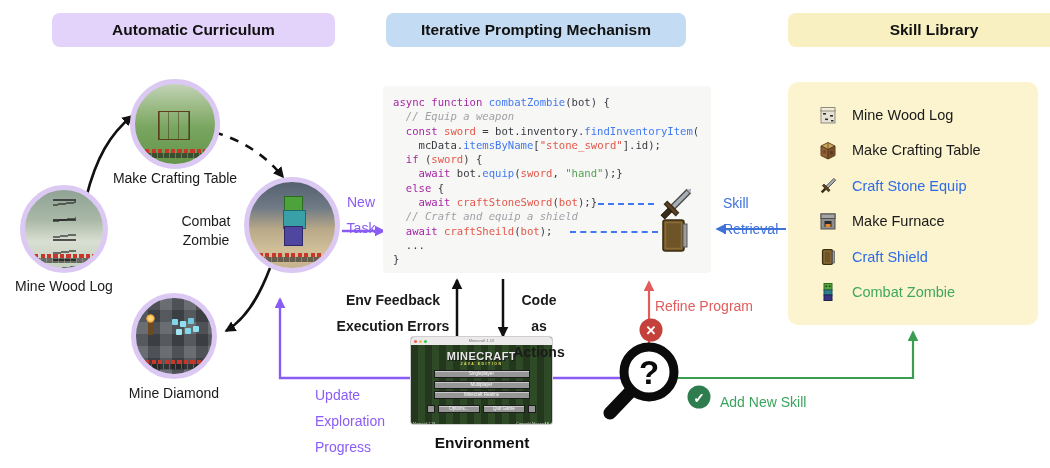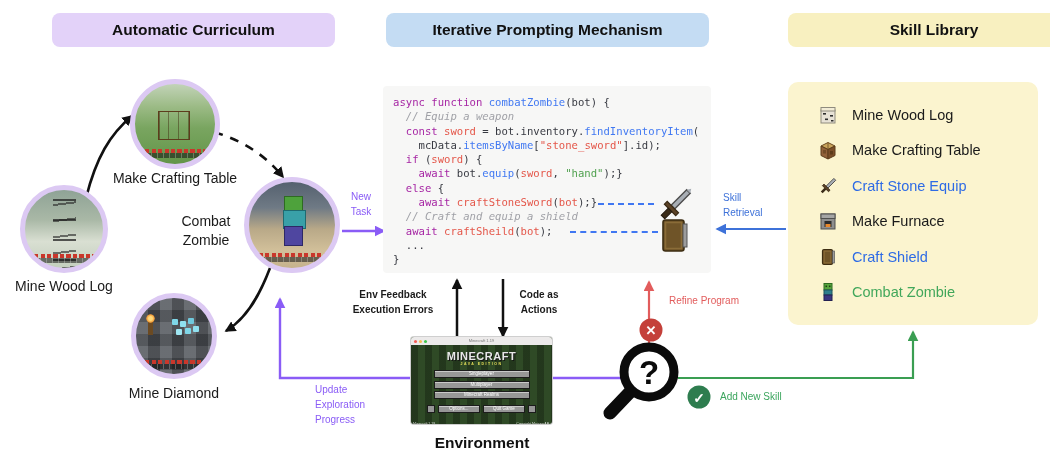--- a/index.html
+++ b/index.html
@@ -4,21 +4,21 @@
 <title>Voyager Diagram</title>
 <style>
   html,body{margin:0;padding:0;background:#fff;}
   .stage{position:relative;width:1050px;height:468px;background:#fff;overflow:hidden;
          font-family:"Liberation Sans", sans-serif;color:#1a1a1a;}
   .abs{position:absolute;}
   
   .pill{position:absolute;top:13px;height:34px;border-radius:8px;display:flex;
         align-items:center;justify-content:center;font-weight:700;font-size:15.5px;color:#111;z-index:3;}
   .pill-ac{left:52px;width:283px;background:#e3d2f9;}
-  .pill-ipm{left:386px;width:323px;background:#c4dcf3;}
+  .pill-ipm{left:386px;width:300px;background:#c4dcf3;}
   .pill-sl{left:788px;width:292px;background:#f8f0c0;}
   
   .circle{position:absolute;border:5px solid #dcc9f3;border-radius:50%;overflow:hidden;
           box-sizing:border-box;z-index:2;}
   .hb{position:absolute;left:12%;right:12%;bottom:7%;height:9px;}
   .hb .hearts{height:4px;background:repeating-linear-gradient(90deg,#c9372b 0 4px,rgba(0,0,0,0) 4px 6.5px);}
   .hb .slots{height:5px;background:rgba(20,20,20,.55);
              background-image:repeating-linear-gradient(90deg,rgba(255,255,255,.25) 0 1px,rgba(0,0,0,0) 1px 6px);}
   .scene-crafting{background:linear-gradient(180deg,#c2d3b8 0%,#9cbb86 28%,#79a560 55%,#639549 100%);}
   .ct-cube{position:absolute;left:29%;top:34%;width:30px;height:27px;
@@ -51,21 +51,21 @@
   .code-lines{padding:9px 0 0 10px;font-family:"DejaVu Sans Mono", monospace;font-size:10.6px;
               line-height:14.3px;white-space:pre;}
   .tok-kw{color:#a626a4;}
   .tok-fn{color:#4078f2;}
   .tok-cm{color:#a0a1a7;font-style:italic;}
   .tok-red{color:#e45649;}
   .tok-green{color:#50a14f;}
   .tok-pl{color:#383a42;}
   .dashline{position:absolute;border-top:2px dashed #4077f2;z-index:3;}
   
-  .flabel{position:absolute;font-size:10px;line-height:15px;white-space:pre-line;z-index:3;}
+  .flabel{position:absolute;font-size:14px;line-height:26px;white-space:pre-line;z-index:3;}
   .purple{color:#8a5cf6;font-weight:500;}
   .blue{color:#3e72d9;font-weight:500;}
   .red{color:#e25c5c;font-weight:500;}
   .green{color:#3ba55d;font-weight:500;}
   .black-lbl{color:#1a1a1a;font-weight:600;}
   .bottom-lbl{position:absolute;font-size:15.5px;font-weight:700;color:#111;text-align:center;z-index:3;}
   
   .skill-box{position:absolute;left:788px;top:82px;width:250px;height:243px;background:#fbf4cf;
              border-radius:10px;z-index:2;display:flex;flex-direction:column;justify-content:space-evenly;
              padding:8px 0 8px 30px;box-sizing:border-box;}

